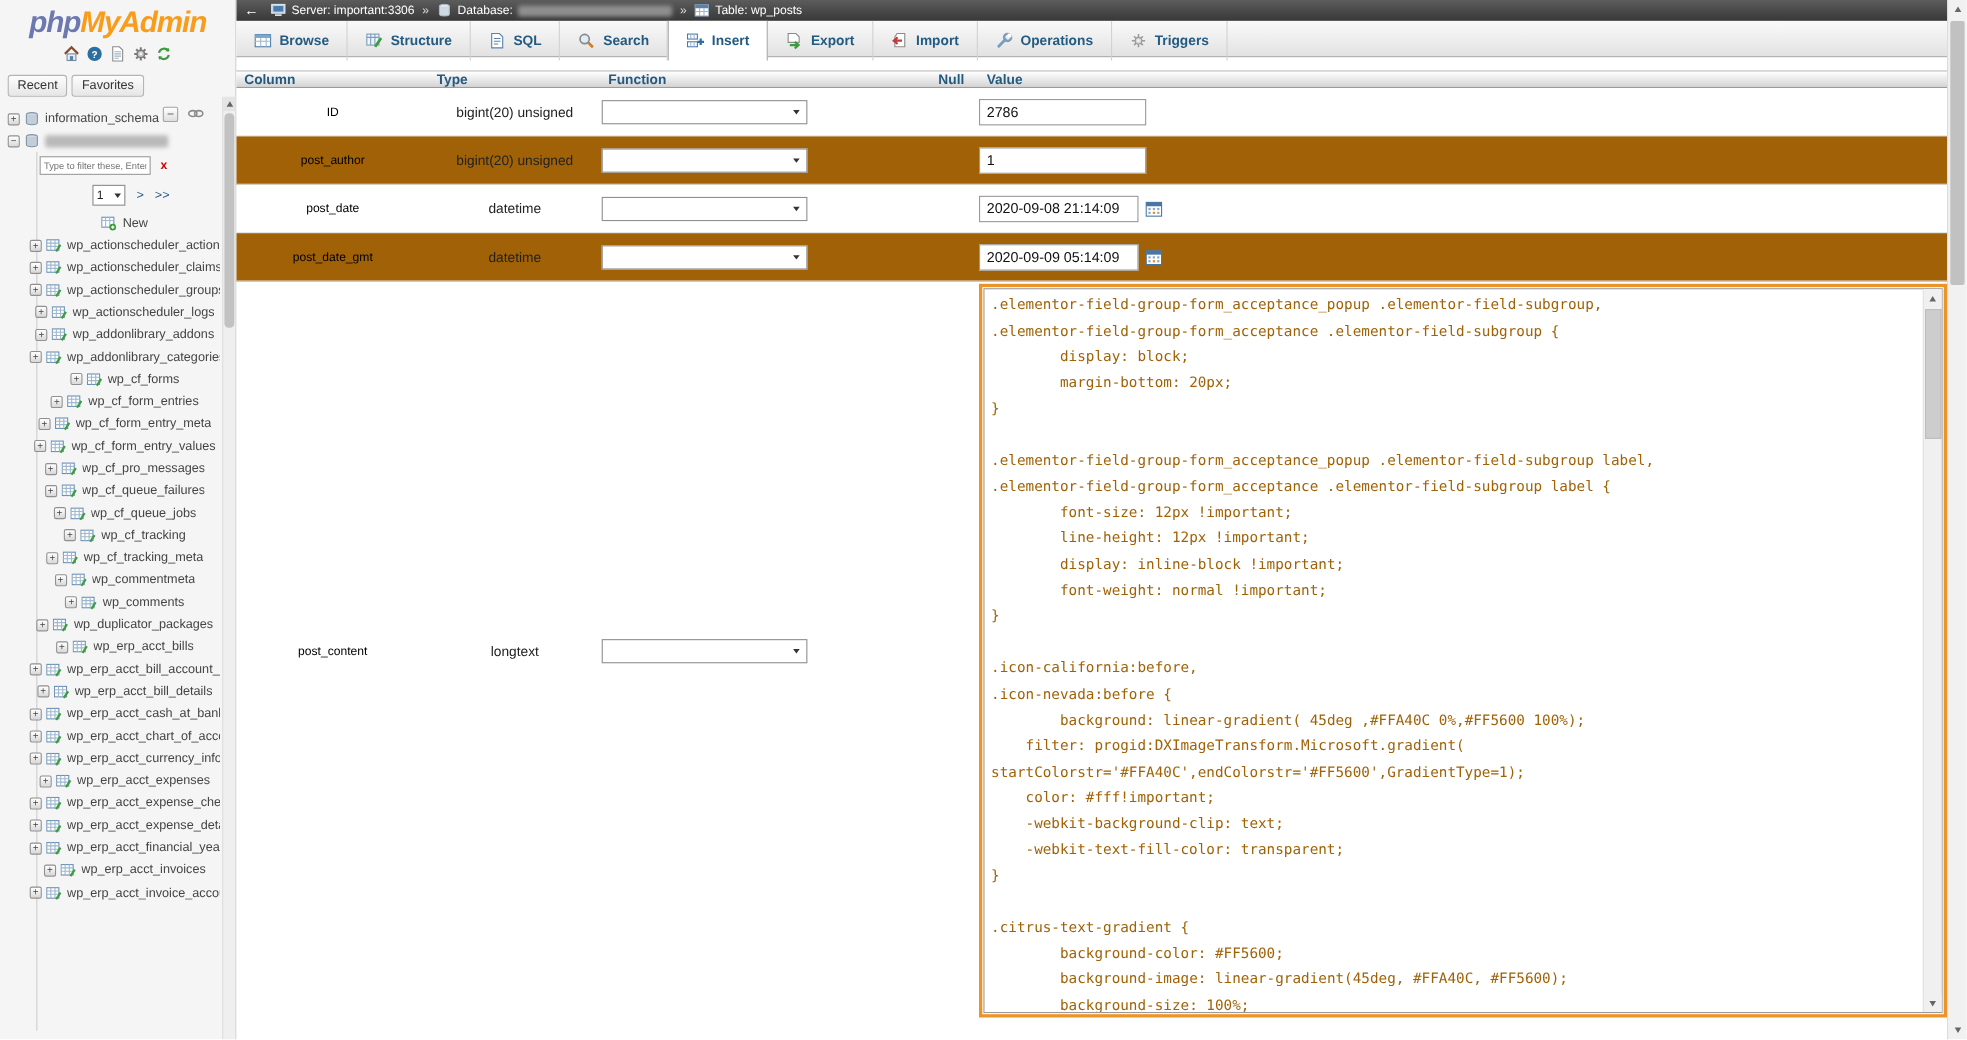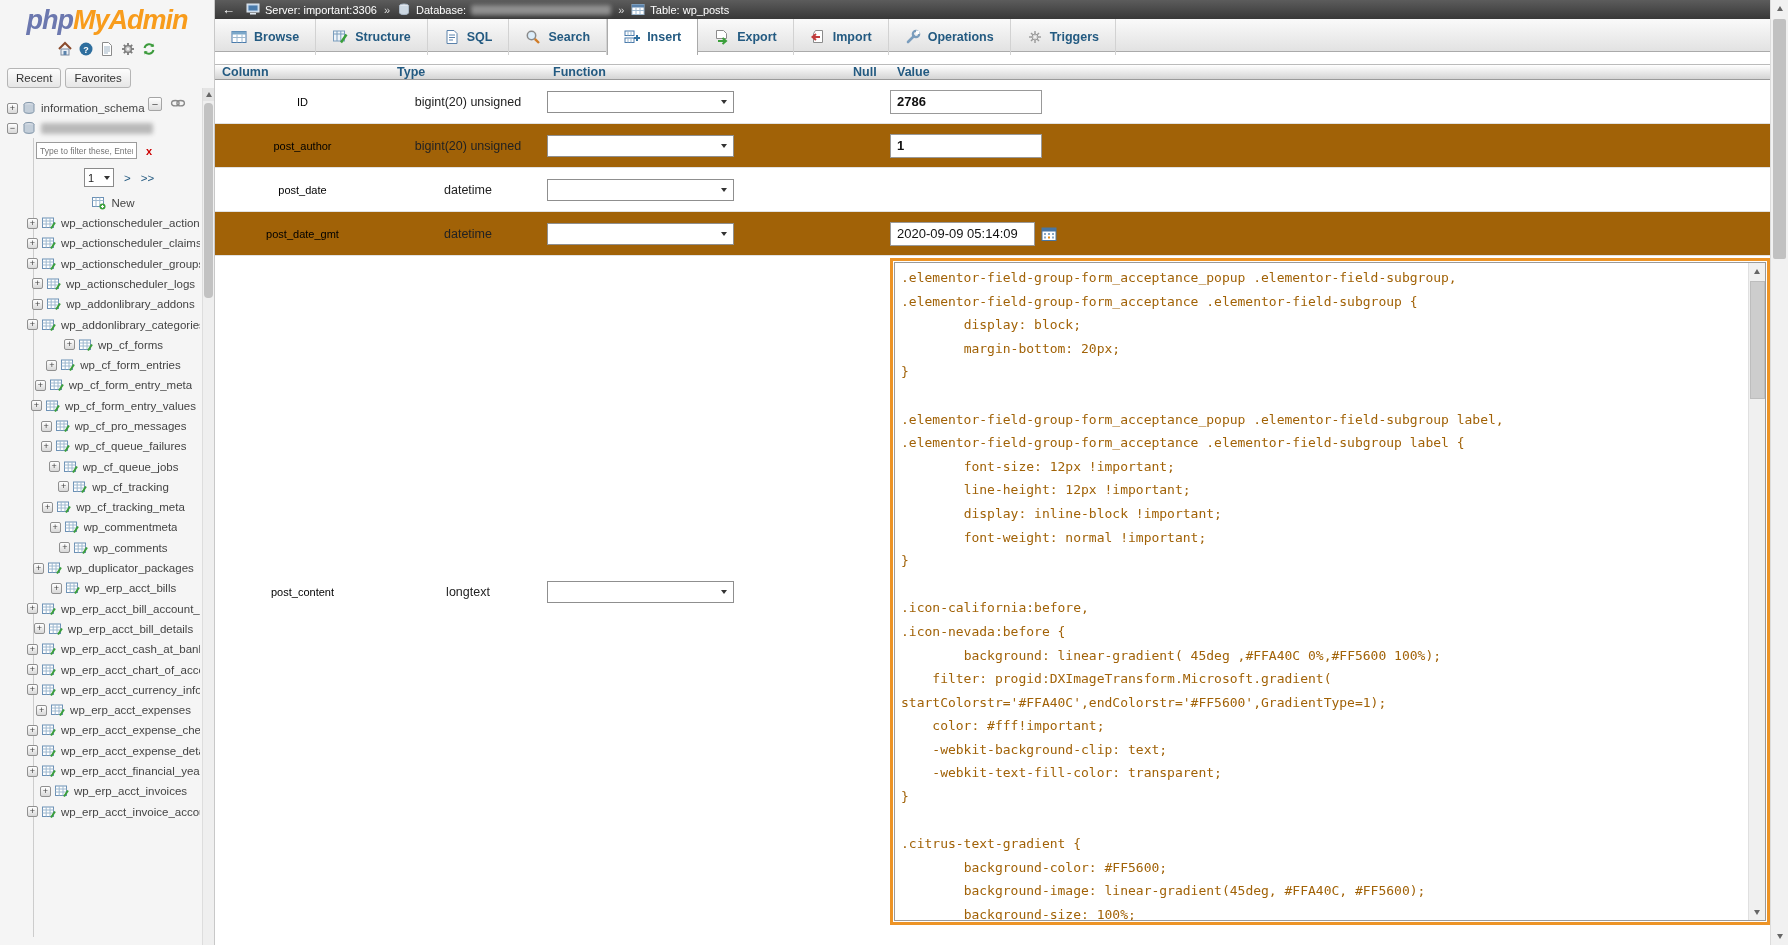--- a/index.html
+++ b/index.html
@@ -60,21 +60,21 @@
   .form { margin-top:12px; }
   .frow { display:grid; grid-template-columns:175px 156px 300px 44px 1fr; align-items:center; }
   .fhead { height:16px; background:linear-gradient(#ffffff,#d4d4d4); border-top:1px solid #bbb; border-bottom:1px solid #9a9a9a; }
   .fhead > div { font-weight:bold; font-size:12.5px; color:#235a81; padding-left:7px; }
   .drow { min-height:44px; border-bottom:1px solid #e2e2e2; }
   .drow.alt { background:#a16207; }
   .cell-col { text-align:center; font-size:11px; color:#000; }
   .cell-type { text-align:center; font-size:12.5px; color:#222; }
   .select-box { width:187px; height:22px; margin-left:1px; background:#fff; border:1px solid #8f8f8f; display:flex; align-items:center; justify-content:flex-end; padding-right:6px; cursor:pointer; }
   .val-input { height:24px; border:1px solid #999; font-size:13px; font-family:inherit; padding:0 6px; background:#fff; color:#111; }
-  .w-id { width:152px;font-weight:bold; }
+  .w-id { width:152px; }
   .w-date { width:145px; }
   .cell-val { display:flex; align-items:center; gap:6px; padding:2px 0; }
   .cal-ic { width:16px; height:16px; cursor:pointer; }
 
   .ta-wrap { position:relative; width:880px; height:667px; border:3px solid #ed9426; background:#fff; padding:1px; margin:2px 0; }
   .ta-wrap textarea { display:block; width:100%; height:100%; border:1px solid #9a9a9a; resize:none; overflow:hidden; padding:3px 6px 0 6px; font-family:"DejaVu Sans Mono",monospace; font-size:13px; line-height:23.6px; color:#a16207; white-space:pre; tab-size:8; }
   .ta-scroll { position:absolute; top:2px; right:2px; bottom:2px; width:17px; background:#f0f0f0; border-left:1px solid #e0e0e0; }
   .ta-scroll .btn { height:16px; display:flex; align-items:center; justify-content:center; background:#f0f0f0; }
   .ta-scroll .btn.bottom { position:absolute; bottom:0; left:0; right:0; }
   .ta-thumb { position:absolute; top:18px; left:1px; width:15px; height:118px; background:#cdcdcd; border:1px solid #bdbdbd; }
@@ -649,20 +649,35 @@
 
     <div class="frow drow">
       <div class="cell-col">post_date</div>
       <div class="cell-type">datetime</div>
       <div>
           <span class="select-box">
             <i class="chev"></i>
           </span>
         </div>
       <div></div>
+      <div class="cell-val">
+        <input class="val-input w-date" value="2020-09-08 21:14:09" style="">
+        <svg class="cal-ic" viewBox="0 0 16 16">
+            <rect x="1" y="2" width="14" height="12.5" fill="#fff" stroke="#4976a3"></rect>
+            <rect x="1" y="2" width="14" height="3.5" fill="#4976a3"></rect>
+            <g fill="#8aa9c4">
+              <rect x="3" y="7" width="2" height="2"></rect>
+              <rect x="7" y="7" width="2" height="2"></rect>
+              <rect x="11" y="7" width="2" height="2"></rect>
+              <rect x="3" y="10.5" width="2" height="2"></rect>
+              <rect x="11" y="10.5" width="2" height="2"></rect>
+            </g>
+            <rect x="7" y="10.5" width="2" height="2" fill="#e78e12"></rect>
+          </svg>
+      </div>
     </div>
 
     <div class="frow drow alt">
       <div class="cell-col">post_date_gmt</div>
       <div class="cell-type">datetime</div>
       <div>
           <span class="select-box">
             <i class="chev"></i>
           </span>
         </div>

